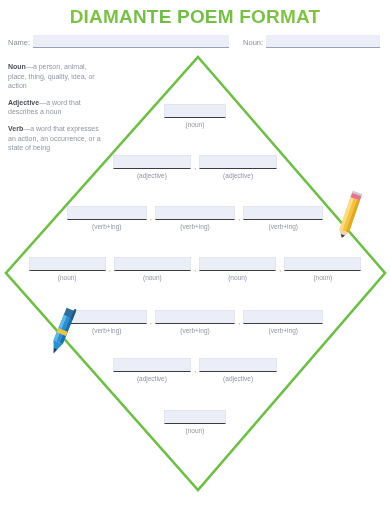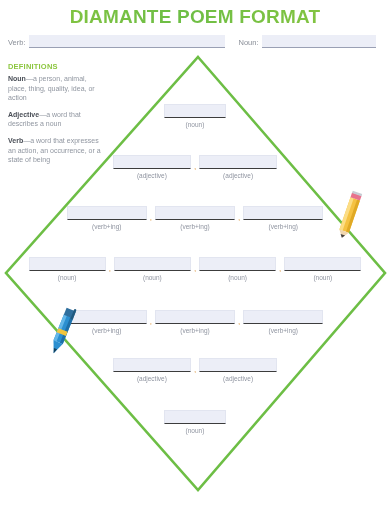--- a/index.html
+++ b/index.html
@@ -147,29 +147,28 @@
 
   
   .pencil, .pen { position: absolute; }
 </style>
 </head>
 <body>
 
 <div class="title">DIAMANTE POEM FORMAT</div>
 
 <div class="idrow">
-  <span class="idlabel">Verb:</span>
+  <span class="idlabel">Name:</span>
   <span class="idfield name"></span>
   <span class="idspacer"></span>
   <span class="idlabel">Noun:</span>
   <span class="idfield cls"></span>
 </div>
 
 <div class="defs">
-  <div class="defs-head">DEFINITIONS</div>
 
   <div class="def-item">
     <b>Noun</b><span>—</span><span>a person, animal, place, thing, quality, idea, or action</span>
   </div>
 
   <div class="def-item">
     <b>Adjective</b><span>—</span><span>a word that describes a noun</span>
   </div>
 
   <div class="def-item">

